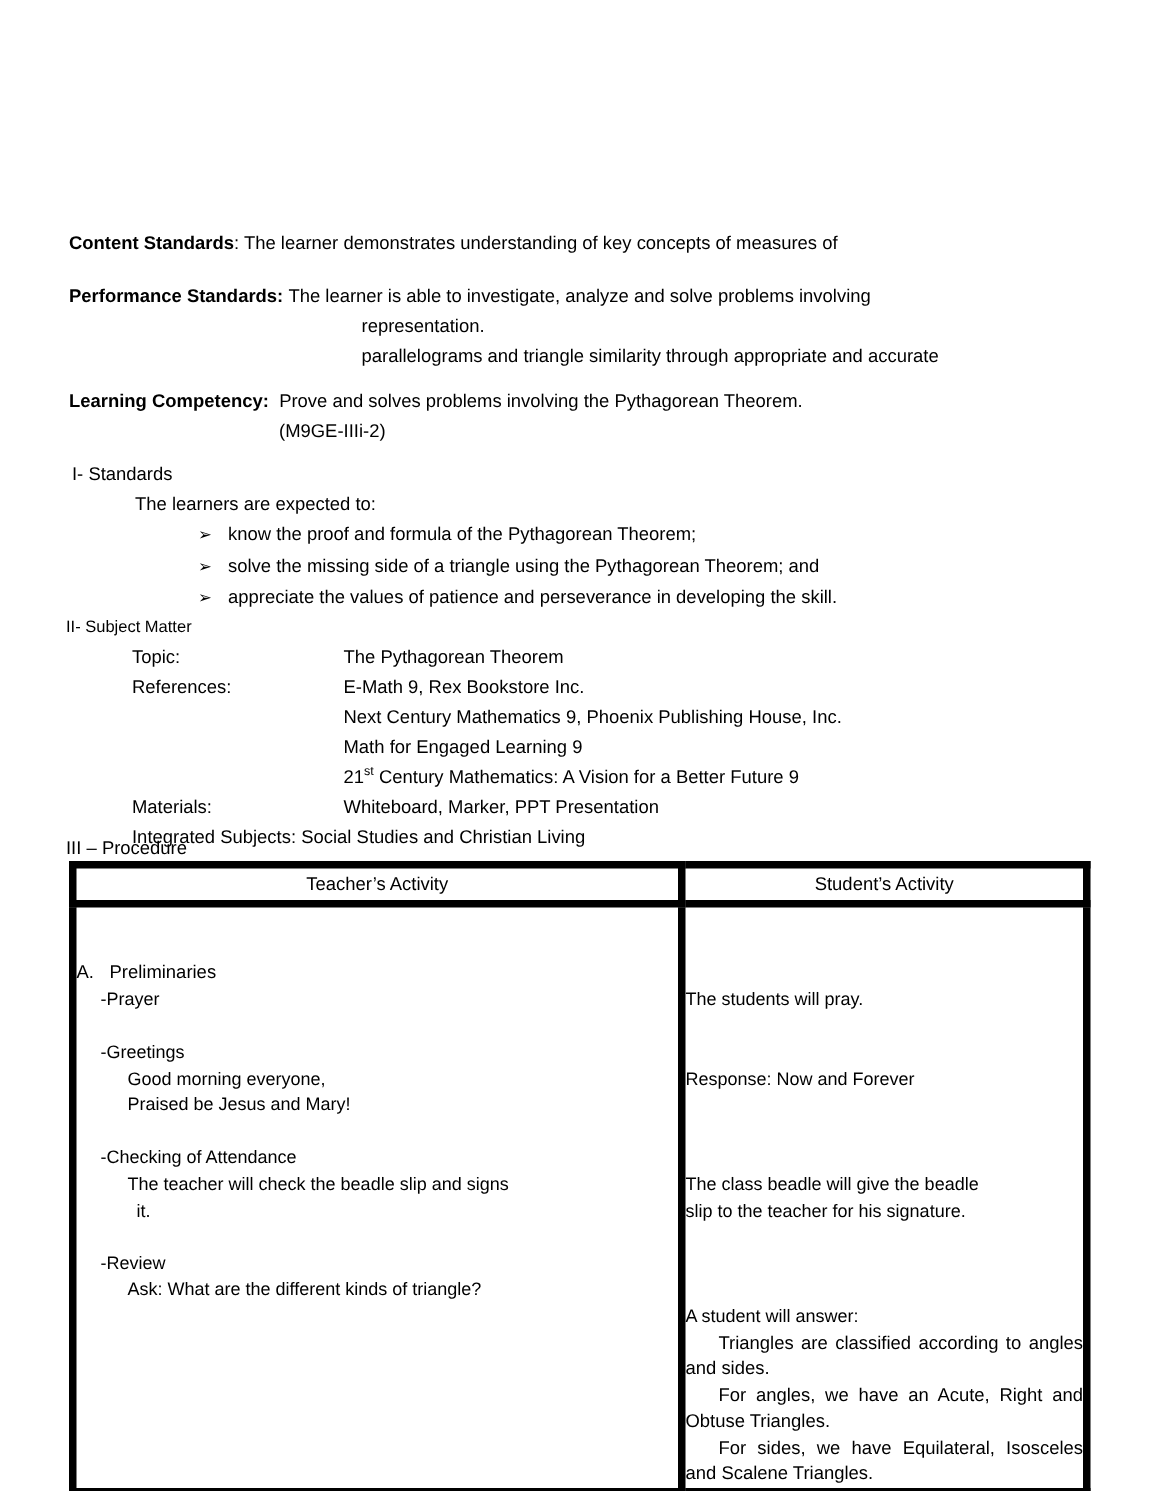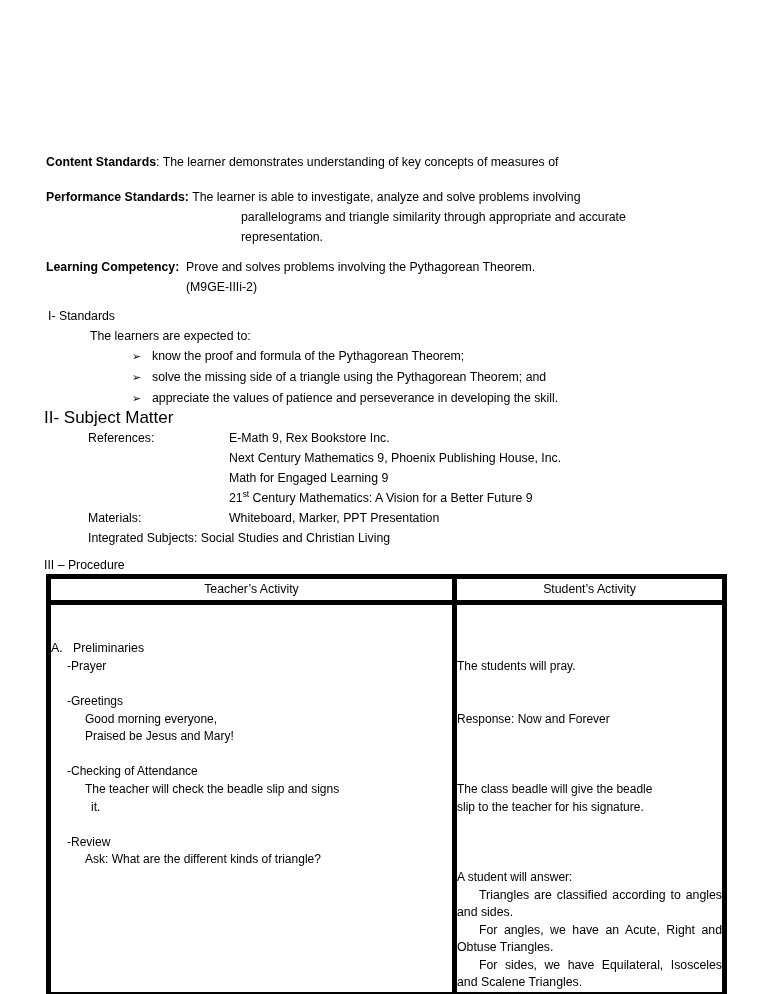--- a/index.html
+++ b/index.html
@@ -100,21 +100,21 @@
   }
 
   
   .subject-matter {
     position: absolute;
     left: 44px;
     top: 408px;
     width: 700px;
   }
   .sm-head {
-    font-size: 17px;
+    font-size: 11px;
     line-height: 20px;
     display: block;
   }
   .sm-row {
     display: block;
     line-height: 20px;
     font-size: 12.3px;
     padding-left: 44px;
     position: relative;
     white-space: nowrap;
@@ -217,41 +217,42 @@
 
 <div class="page">
 
 
   <div class="std-block content-standards">
     <span class="hang"><span class="std-label">Content Standards</span><span class="std-text">: </span><span class="std-text">The learner demonstrates understanding of key concepts of measures of</span></span>
   </div>
 
   <div class="std-block performance-standards">
     <span class="hang"><span class="std-label">Performance Standards:</span>&nbsp;<span class="std-text">The learner is able to investigate, analyze and solve problems involving</span></span>
+    <span class="hang indent-195">representation.</span>
     <span class="hang indent-195">parallelograms and triangle similarity through appropriate and accurate</span>
-    <span class="hang indent-195">representation.</span>
   </div>
 
   <div class="std-block learning-competency">
     <span class="hang"><span class="std-label">Learning Competency:</span>&nbsp;&nbsp;<span class="std-text">Prove and solves problems involving the Pythagorean Theorem.</span></span>
     <span class="hang indent-140">(M9GE-IIIi-2)</span>
   </div>
 
   <div class="objectives">
     <span class="sec-head">I- Standards</span>
     <span class="sub-line">The learners are expected to:</span>
 
     <span class="bullet-row"><span class="bullet-glyph">➢</span><span>know the proof and formula of the Pythagorean Theorem;</span></span>
     <span class="bullet-row"><span class="bullet-glyph">➢</span><span>solve the missing side of a triangle using the Pythagorean Theorem; and</span></span>
     <span class="bullet-row"><span class="bullet-glyph">➢</span><span>appreciate the values of patience and perseverance in developing the skill.</span></span>
   </div>
 
   <div class="subject-matter">
     <span class="sm-head">II- Subject Matter</span>
 
+    <span class="sm-row"><span class="sm-key">Topic:</span><span class="sm-val">The Pythagorean Theorem</span></span>
 
     <span class="sm-row"><span class="sm-key">References:</span><span class="sm-val">E-Math 9, Rex Bookstore Inc.</span></span>
     <span class="sm-row-cont">Next Century Mathematics 9, Phoenix Publishing House, Inc.</span>
     <span class="sm-row-cont">Math for Engaged Learning 9</span>
     <span class="sm-row-cont"><span>21</span><sup>st</sup><span> Century Mathematics: A Vision for a Better Future 9</span></span>
 
     <span class="sm-row"><span class="sm-key">Materials:</span><span class="sm-val">Whiteboard, Marker, PPT Presentation</span></span>
 
     <span class="sm-row-wide"><span>Integrated Subjects:</span>&nbsp;<span>Social Studies and Christian Living</span></span>
   </div>

